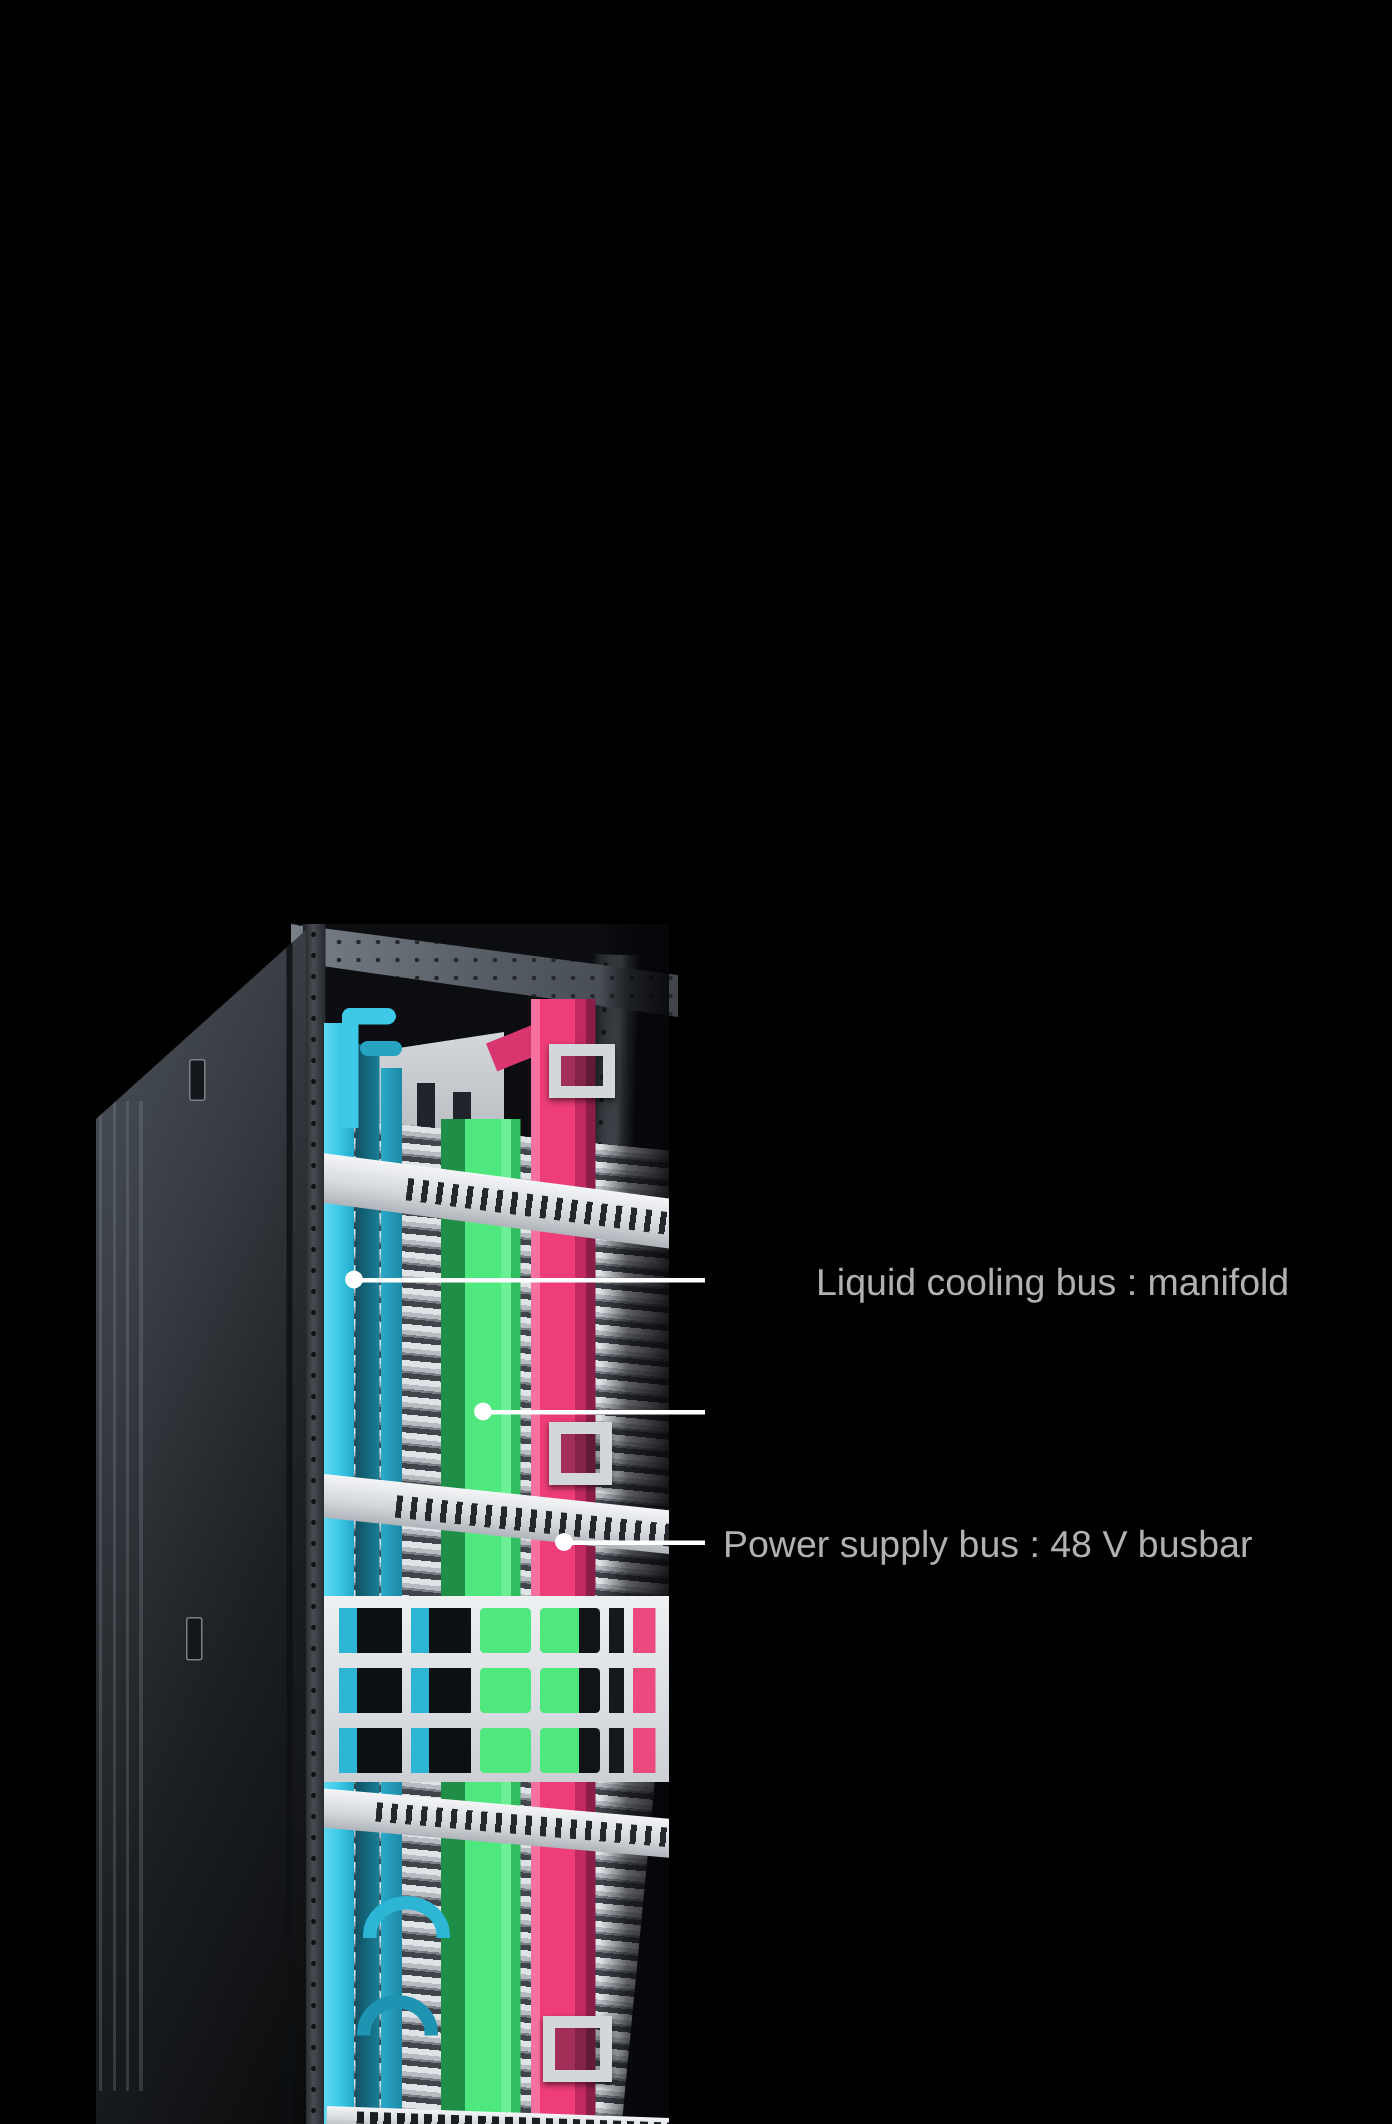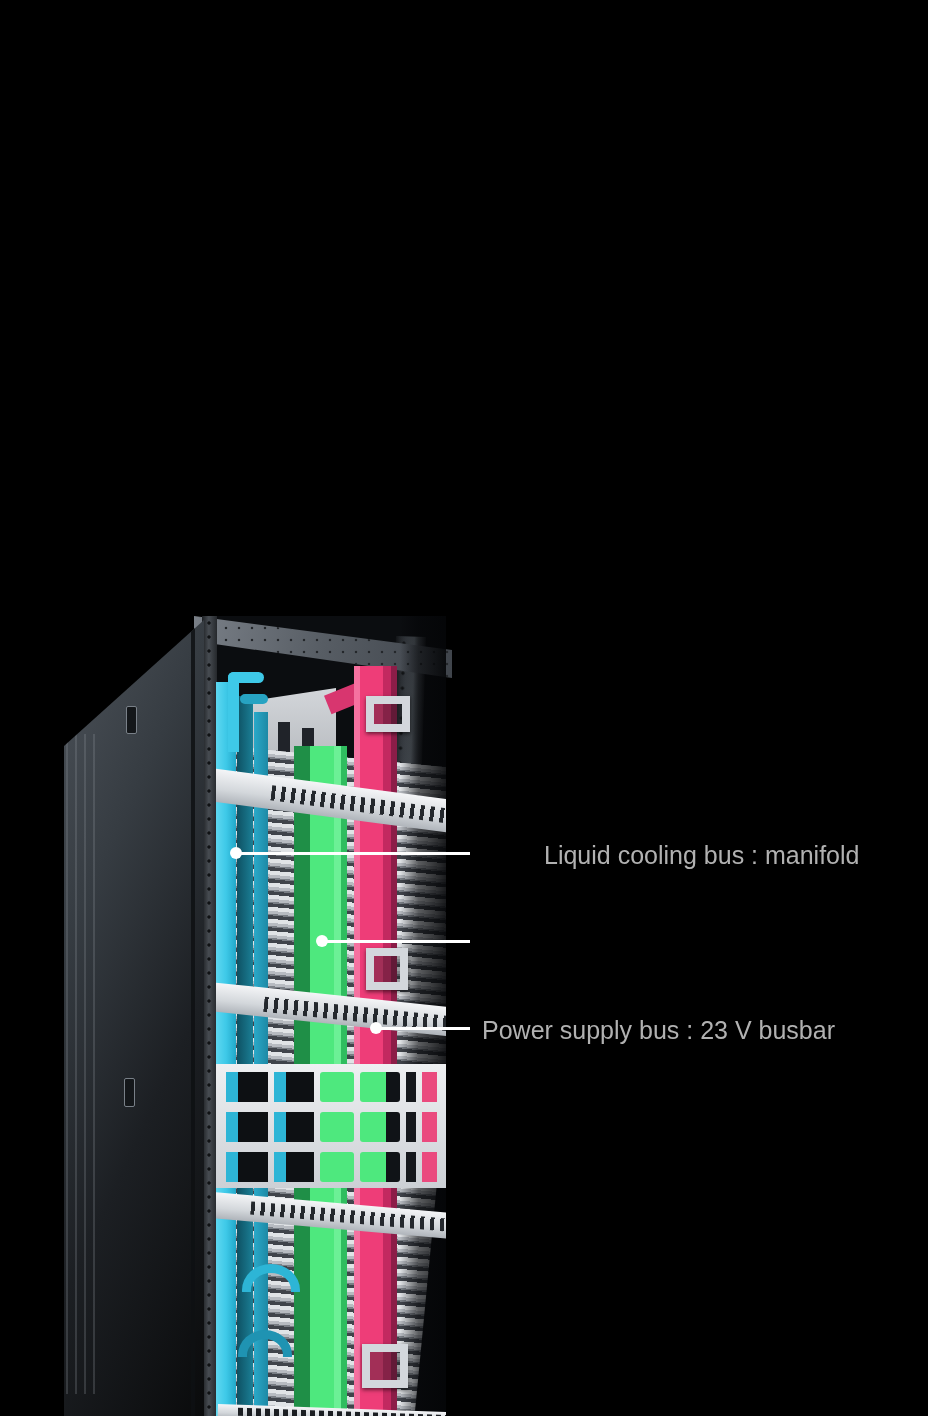--- a/index.html
+++ b/index.html
@@ -191,15 +191,15 @@
 
   <div class="abs callout-line l1"></div>
   <div class="abs callout-dot d1"></div>
   <div class="abs callout-label t1">Liquid cooling bus : manifold</div>
 
   <div class="abs callout-line l2"></div>
   <div class="abs callout-dot d2"></div>
 
   <div class="abs callout-line l3"></div>
   <div class="abs callout-dot d3"></div>
-  <div class="abs callout-label t3">Power supply bus : 23 V busbar</div>
+  <div class="abs callout-label t3">Power supply bus : 48 V busbar</div>
 
 </div>
 
 </body></html>

